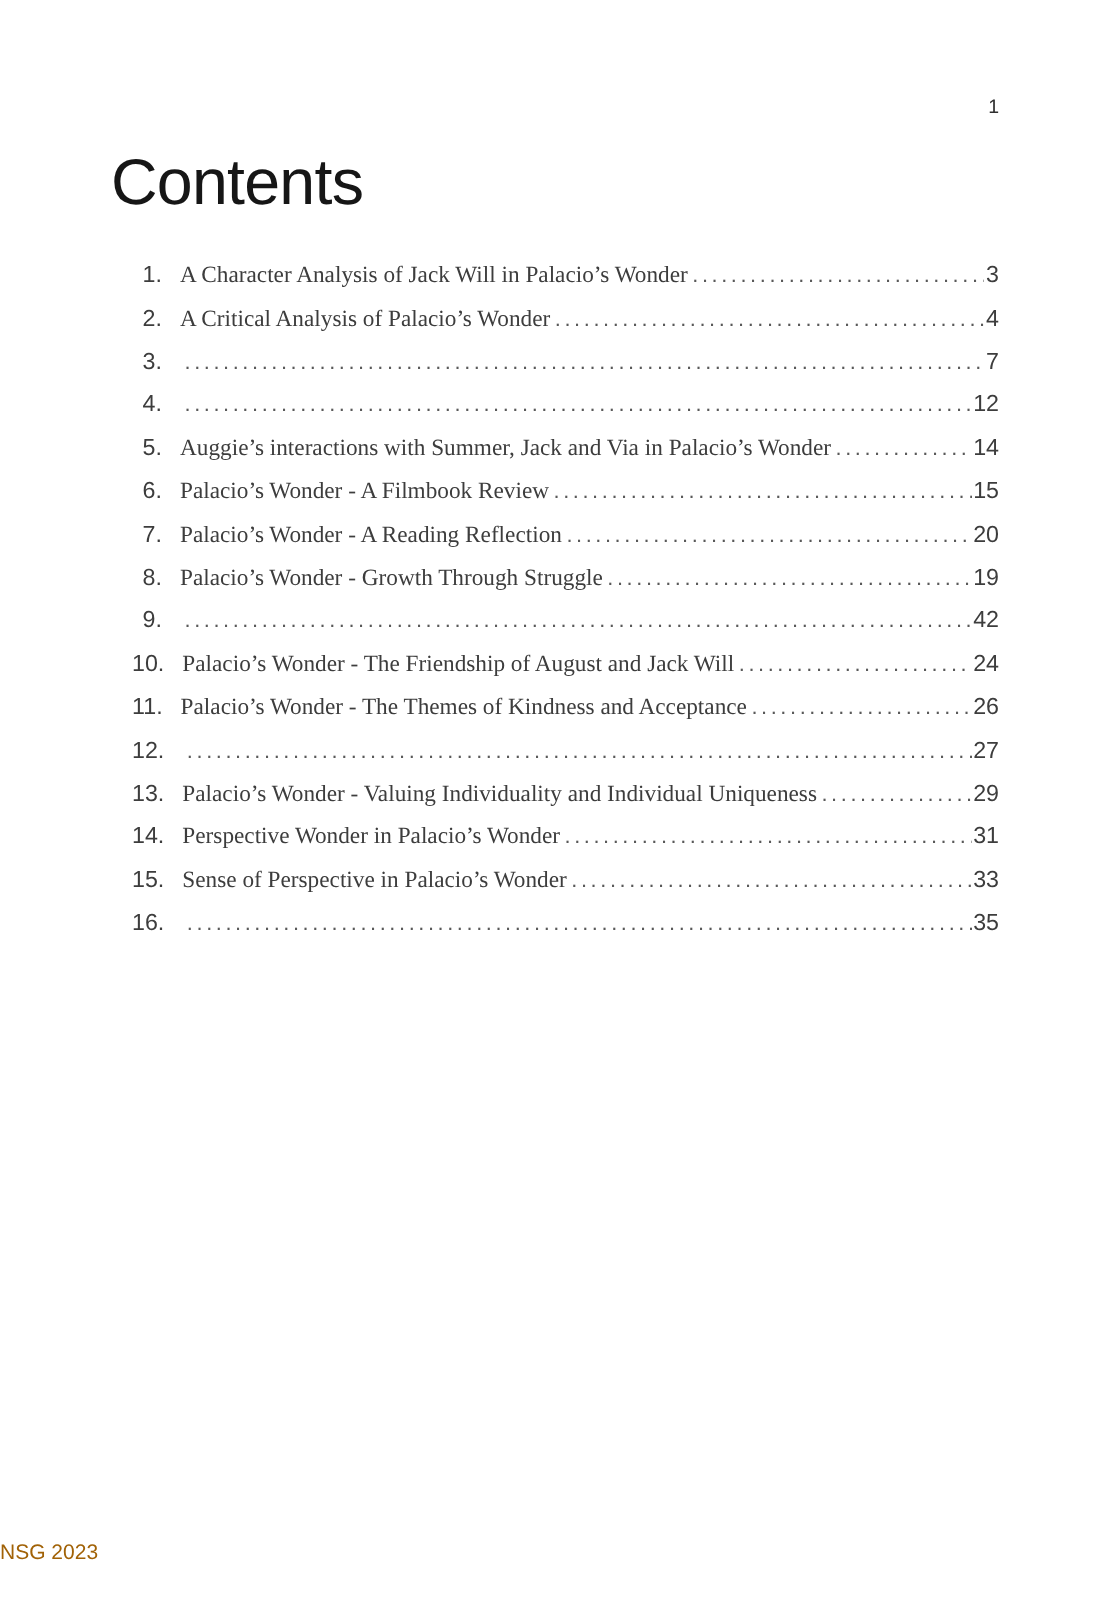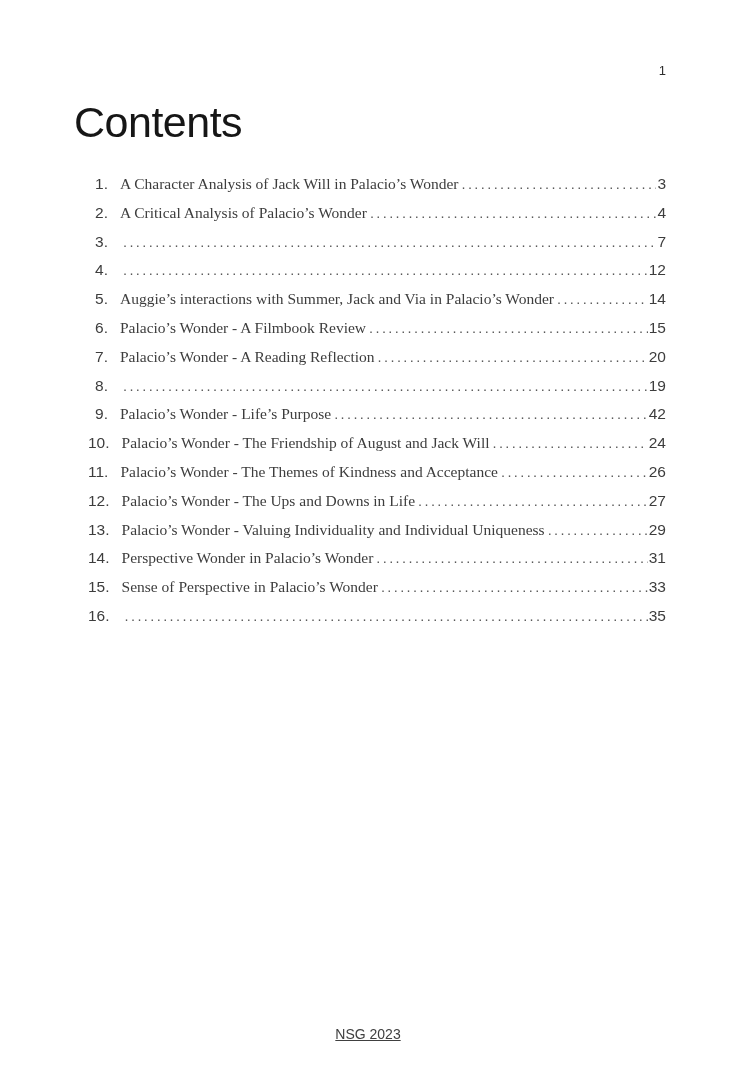--- a/index.html
+++ b/index.html
@@ -69,24 +69,22 @@
   .toc-page {
     flex: 0 0 auto;
     text-align: right;
     white-space: nowrap;
   }
   .footer {
     position: absolute;
     top: 1026px;
     left: 0;
     width: 100%;
-    text-align: center;
     font-size: 14px;
-    color: #404040;
-    text-decoration: underline;
+    color: #a16207;
   }
 </style>
 </head>
 <body>
 
 <div class="page">
 
   <div class="header-pagenum">1</div>
 
   <h1 class="doc-title" style="margin:0;">Contents</h1>
@@ -135,48 +133,47 @@
 
       <div class="toc-row">
         <span class="toc-num">7.</span>
         <span class="toc-title">Palacio’s Wonder - A Reading Reflection</span>
         <span class="toc-dots">........................................................................................................................................................................................................</span>
         <span class="toc-page">20</span>
       </div>
 
       <div class="toc-row">
         <span class="toc-num">8.</span>
+        <span class="toc-title">Palacio’s Wonder - Growth Through Struggle</span>
         <span class="toc-dots">........................................................................................................................................................................................................</span>
         <span class="toc-page">19</span>
       </div>
 
       <div class="toc-row">
         <span class="toc-num">9.</span>
-        <span class="toc-title">Palacio’s Wonder - Life’s Purpose</span>
         <span class="toc-dots">........................................................................................................................................................................................................</span>
         <span class="toc-page">42</span>
       </div>
 
       <div class="toc-row">
         <span class="toc-num">10.</span>
         <span class="toc-title">Palacio’s Wonder - The Friendship of August and Jack Will</span>
         <span class="toc-dots">........................................................................................................................................................................................................</span>
         <span class="toc-page">24</span>
       </div>
 
       <div class="toc-row">
         <span class="toc-num">11.</span>
         <span class="toc-title">Palacio’s Wonder - The Themes of Kindness and Acceptance</span>
         <span class="toc-dots">........................................................................................................................................................................................................</span>
         <span class="toc-page">26</span>
       </div>
 
       <div class="toc-row">
         <span class="toc-num">12.</span>
-        <span class="toc-title">Palacio’s Wonder - The Ups and Downs in Life</span>
         <span class="toc-dots">........................................................................................................................................................................................................</span>
         <span class="toc-page">27</span>
       </div>
 
       <div class="toc-row">
         <span class="toc-num">13.</span>
         <span class="toc-title">Palacio’s Wonder - Valuing Individuality and Individual Uniqueness</span>
         <span class="toc-dots">........................................................................................................................................................................................................</span>
         <span class="toc-page">29</span>
       </div>

